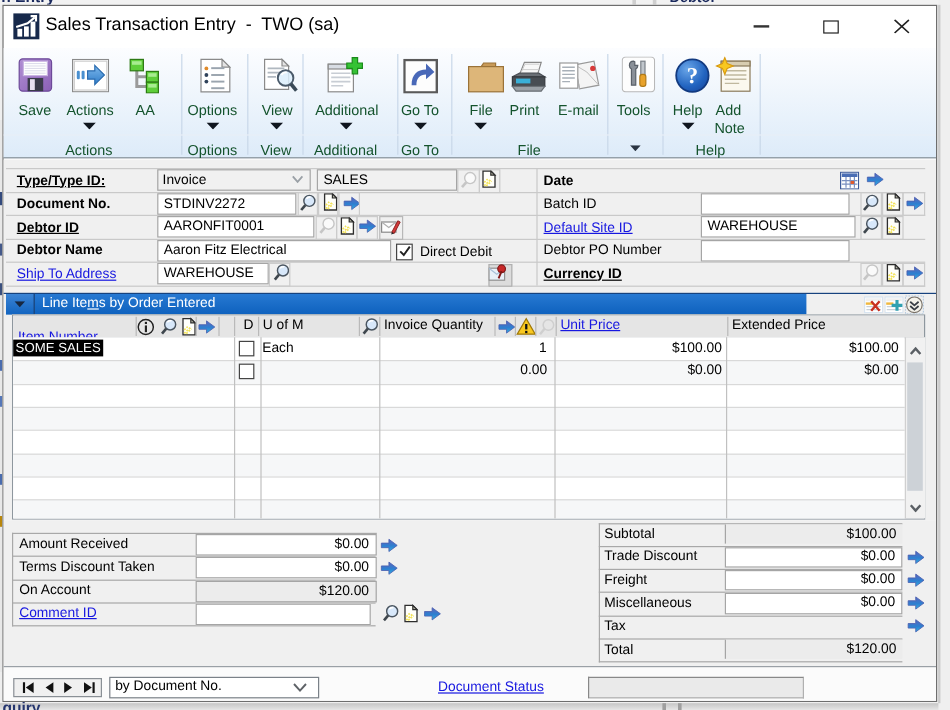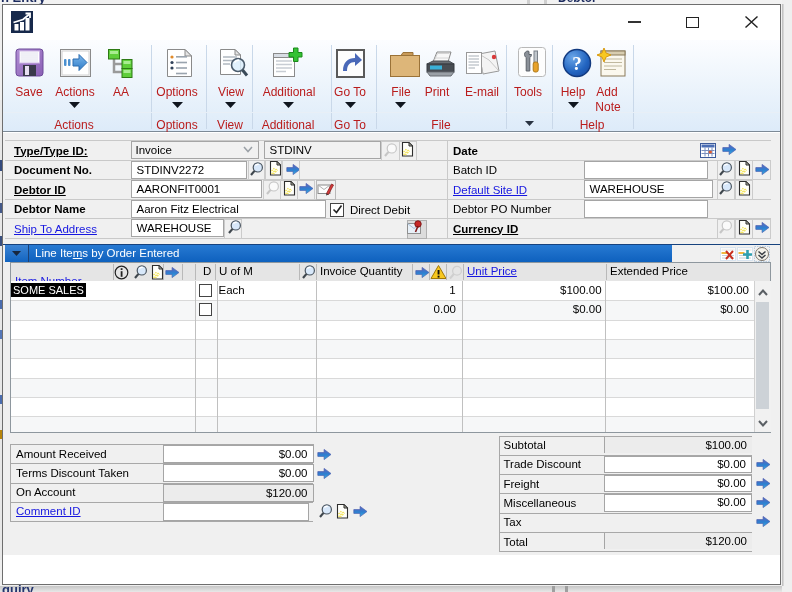--- a/index.html
+++ b/index.html
@@ -6,21 +6,21 @@
 #root{position:relative;width:792px;height:592px;background:#efefef;font-family:"Liberation Sans",sans-serif;overflow:hidden}
 .a{position:absolute}
 .lbl{position:absolute;font-size:inherit;color:#000;white-space:nowrap}
 .b{font-weight:bold}
 .lnk{color:#1717e0;text-decoration:underline}
 .fld{position:absolute;border:1px solid #a5a5a5;background:#fff;font-size:inherit;white-space:nowrap;overflow:hidden}
 .gray{background:#ececec}
 .ric{position:absolute}
 .hline{position:absolute;height:1px;background:#c9c9c9}
 .vline{position:absolute;width:1px;background:#c9c9c9}
-.tb-lbl{position:absolute;font-size:12px;color:#b91c1c;text-align:center;white-space:nowrap;transform:translateX(-50%)}
+.tb-lbl{position:absolute;font-size:12px;color:#14532d;text-align:center;white-space:nowrap;transform:translateX(-50%)}
 .tb-sep{position:absolute;width:1px;top:42px;height:89px;background:#c9d8e9}
 .num{text-align:right}
 .icell{position:absolute;width:16.5px;height:18px;border:1px solid #cbcbcb}
 </style>
 </head>
 <body>
 <div id="root">
 
 <div class="a" style="left:0;top:0;width:792px;height:4px;overflow:hidden;background:#f2f2f2">
   <div class="a" style="left:1px;top:-10px;font-size:13px;font-weight:bold;color:#1b2a5e">n Entry</div>
@@ -47,20 +47,21 @@
 <div class="a" style="left:3px;top:5px;width:777px;height:580px;z-index:2" id="win">
 
 <svg class="a" style="left:8px;top:6px" width="22" height="22" viewBox="0 0 22 22">
  <rect x="0" y="0" width="22" height="22" fill="#17294b"></rect>
  <rect x="3.5" y="13" width="4" height="6.5" fill="#fff"></rect>
  <rect x="9" y="11" width="4" height="8.5" fill="#fff"></rect>
  <rect x="14.5" y="7" width="4" height="12.5" fill="#fff"></rect>
  <path d="M2.5 11.5 L12 8.5 L18 3.5" stroke="#fff" stroke-width="1.8" fill="none"></path>
  <path d="M14.5 2.5 L19 2.5 L19 7" stroke="#fff" stroke-width="1.8" fill="none"></path>
 </svg>
+<div class="a" style="left:35px;top:7px;font-size:15px;color:#000">Sales Transaction Entry&nbsp; -&nbsp; TWO (sa)</div>
 <div class="a" style="left:625px;top:16px;width:13px;height:1.5px;background:#333"></div>
 <div class="a" style="left:683px;top:12px;width:11px;height:9px;border:1.5px solid #222"></div>
 <svg class="a" style="left:742px;top:11px" width="13" height="12" viewBox="0 0 13 12">
  <path d="M0.5 0.5 L12.5 11.5 M12.5 0.5 L0.5 11.5" stroke="#222" stroke-width="1.4"></path>
 </svg>
 
 <div class="a" style="left:0;top:35px;width:777px;height:91px;background:linear-gradient(#fcfdff,#eef5fc 45%,#ddebf9);border-bottom:1px solid #7d8a96"></div>
 <div class="a" style="left:0;top:128px;width:777px;height:7px;background:#f0f0f0"></div>
 <div id="toolbar" class="a" style="left:0;top:35px;width:777px;height:93px">
 
@@ -255,21 +256,21 @@
   <div class="lbl b" style="left:11px;top:4.5px;text-decoration:underline">Type/Type ID:</div>
   <div class="lbl b" style="left:11px;top:24px">Document No.</div>
   <div class="lbl b" style="left:11px;top:43.5px;text-decoration:underline">Debtor ID</div>
   <div class="lbl b" style="left:11px;top:63px">Debtor Name</div>
   <div class="lbl lnk" style="left:11px;top:82.5px">Ship To Address</div>
 
   <div class="fld" style="background:#f1f1f1;left:127.5px;top:1px;width:122px;height:16px;line-height:16px;padding-left:4px">Invoice</div>
   <svg class="a" style="left:240px;top:6px" width="10" height="7">
           <path d="M1 1 L5 5.5 L9 1" stroke="#9aa0a6" stroke-width="1.5" fill="none"></path>
         </svg>
-  <div class="fld" style="background:#f1f1f1;left:260.5px;top:1px;width:110px;height:16px;line-height:16px;padding-left:5px">STDINV</div>
+  <div class="fld" style="background:#f1f1f1;left:260.5px;top:1px;width:110px;height:16px;line-height:16px;padding-left:5px">SALES</div>
   <svg class="a ric" style="left:379px;top:1.5px" width="17" height="17">
           <circle cx="9.8" cy="6.4" r="4.6" fill="#fafafa" stroke="#c6c6c6" stroke-width="1.2"></circle>
           <path d="M3 14 L6.5 9.9" stroke="#c6c6c6" stroke-width="2.2"></path>
         </svg>
   <svg class="a ric" style="left:396px;top:1px" width="17" height="17">
           <path d="M3.5 1.5 H10 L13.5 5 V15 H3.5 Z" fill="#fffffb" stroke="#2e2e2e" stroke-width="1.1"></path>
           <path d="M10 1.5 V5 H13.5 Z" fill="#b8b8a8" stroke="#2e2e2e" stroke-width="1"></path>
           <path d="M4.5 13.8 L10.2 8.4 M4.5 11 L7.4 8.2 M6.2 14 L10.6 10" stroke="#f2e258" stroke-width="1.4" stroke-dasharray="1.6 1.1"></path>
         </svg>
 
@@ -602,15 +603,32 @@
           <path d="M1.8 5.6 H8.1 V2.4 L15 7.5 L8.1 12.6 V9.4 H1.8 Z" fill="url(#ba)" stroke="#4a5fb0" stroke-width="0.7"></path>
         </svg>
   <svg class="a" style="left:752px;top:61.6px" width="17" height="15">
           <path d="M1.8 5.6 H8.1 V2.4 L15 7.5 L8.1 12.6 V9.4 H1.8 Z" fill="url(#ba)" stroke="#4a5fb0" stroke-width="0.7"></path>
         </svg>
   <svg class="a" style="left:752px;top:80.9px" width="17" height="15">
           <path d="M1.8 5.6 H8.1 V2.4 L15 7.5 L8.1 12.6 V9.4 H1.8 Z" fill="url(#ba)" stroke="#4a5fb0" stroke-width="0.7"></path>
         </svg>
 </div>
 
+<div id="status" class="a" style="left:0;top:549.5px;width:777px;height:28.5px;background:#fbfbfb;border-top:1px solid #9aa0a6;font-size:11.5px">
+  <div class="a" style="left:7.5px;top:9.5px;width:72px;height:14px;background:#f0f0f0;border:1px solid #8a9096"></div>
+  <svg class="a" style="left:14px;top:12.5px" width="64" height="10">
+          <path d="M3 0.5 V9.5" stroke="#111" stroke-width="1.8"></path>
+          <path d="M11 0.5 V9.5 L4.5 5 Z" fill="#111"></path>
+          <path d="M27.5 0.5 V9.5 L21 5 Z" fill="#111"></path>
+          <path d="M36.5 0.5 V9.5 L43 5 Z" fill="#111"></path>
+          <path d="M53 0.5 V9.5 L59.5 5 Z" fill="#111"></path>
+          <path d="M61 0.5 V9.5" stroke="#111" stroke-width="1.8"></path>
+        </svg>
+  <div class="a" style="left:88px;top:8.5px;width:169px;height:15.5px;background:#fff;border:1px solid #7a8188;line-height:15.5px;padding-left:4px">by Document No.</div>
+  <svg class="a" style="left:241px;top:13.5px" width="12" height="8">
+          <path d="M1 1 L6 6.5 L11 1" stroke="#5f6368" stroke-width="1.6" fill="none"></path>
+        </svg>
+  <div class="lbl lnk" style="left:362px;top:11px">Document Status</div>
+  <div class="a" style="left:486.5px;top:8px;width:178px;height:16px;background:#eaeaea;border:1px solid #b0b0b0;border-top-color:#888;border-left-color:#888"></div>
+</div>
 
 </div>
 </div>
 
 </body></html>

